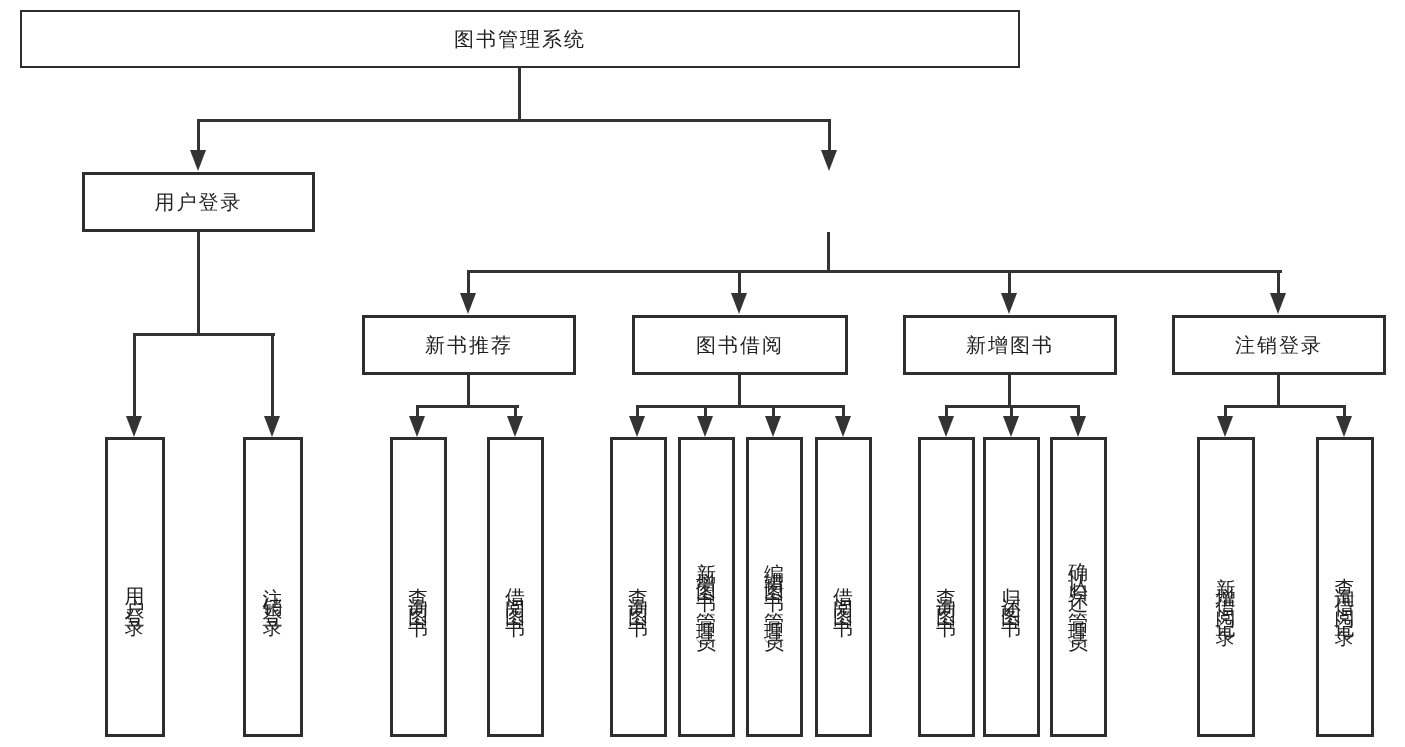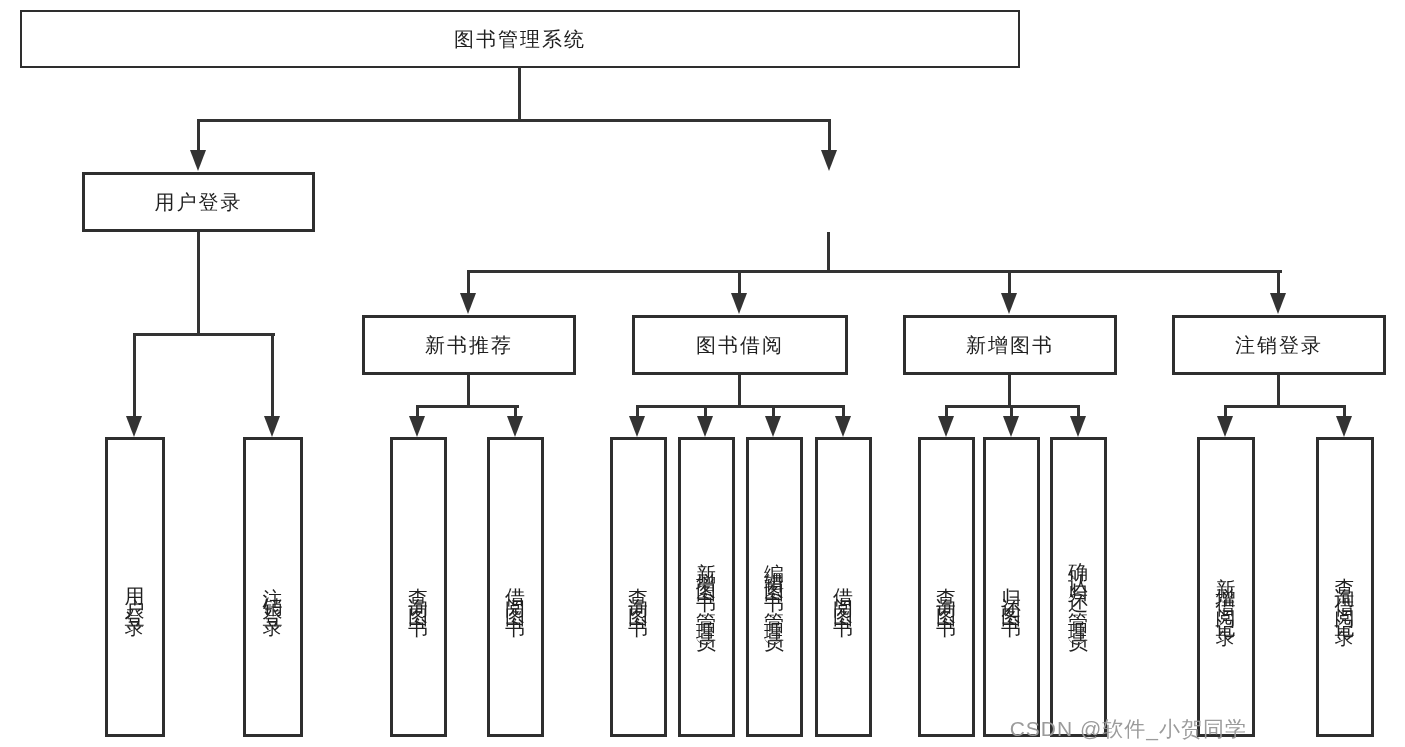--- a/index.html
+++ b/index.html
@@ -171,15 +171,14 @@
     <span>确认归还（管理员）</span>
   </div>
 
   <div class="leaf" style="left:1197px;width:58px">
     <span>新增借阅记录</span>
   </div>
   <div class="leaf" style="left:1316px;width:58px">
     <span>查询借阅记录</span>
   </div>
 
-  <div class="watermark">CSDN @软件_小贺同学</div>
 
 </div>
 
 </body></html>

